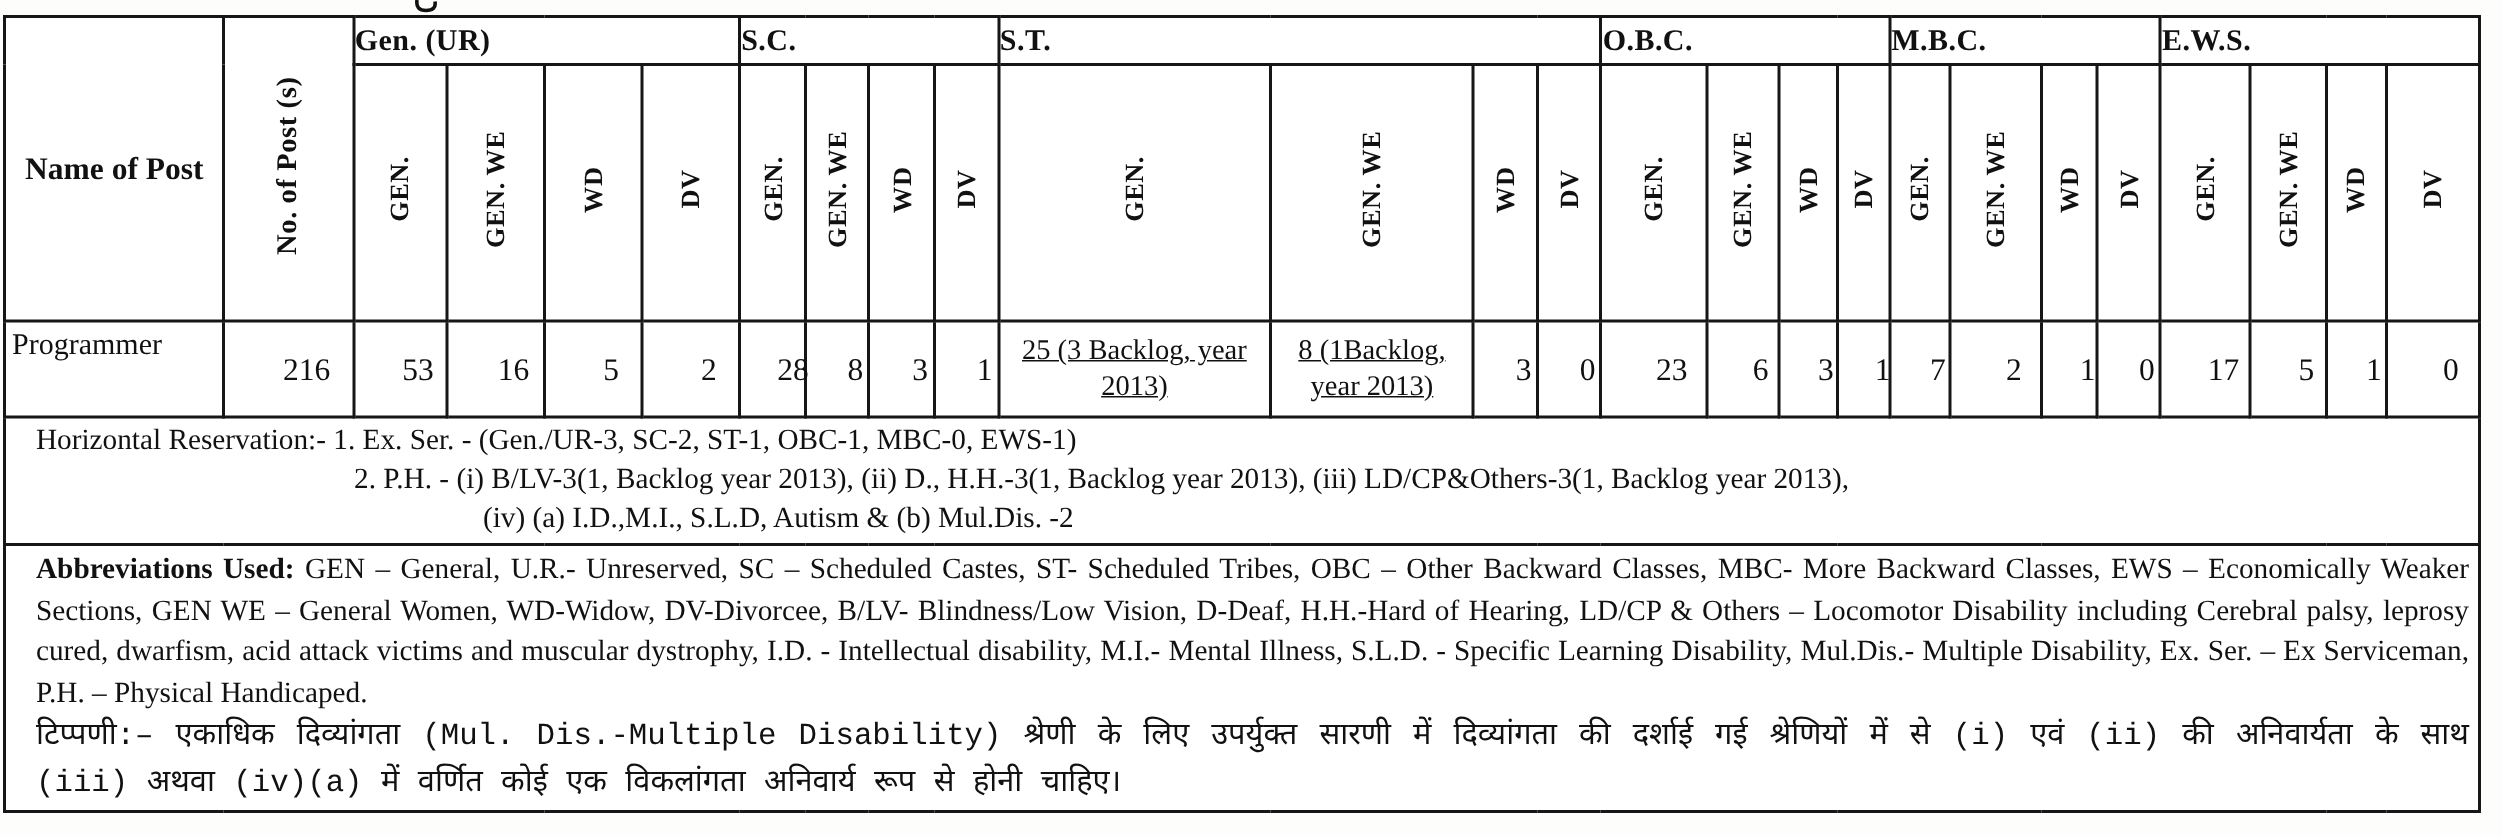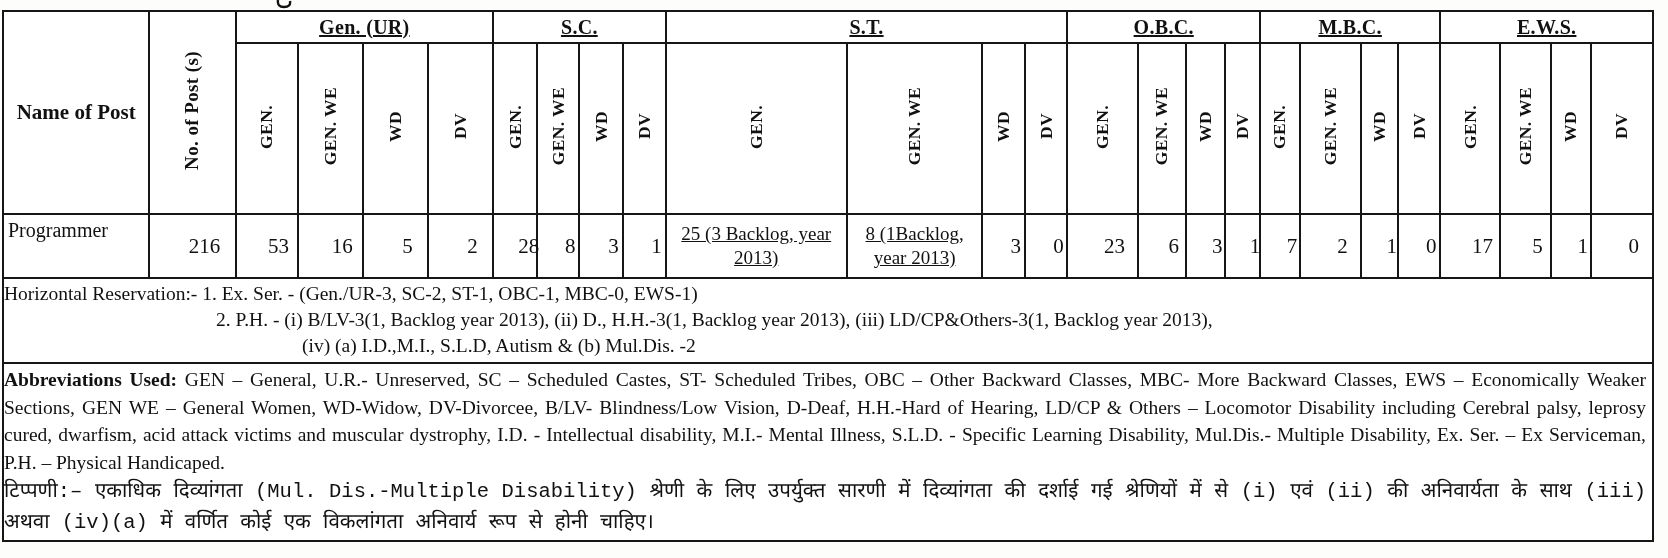--- a/index.html
+++ b/index.html
@@ -23,25 +23,25 @@
   tr.r4 { height:85px; }
   th.nop { font-size:21px; font-weight:bold; text-align:center; vertical-align:middle; line-height:1.35; }
   th.vhead { text-align:center; vertical-align:middle; }
   .rot {
     display:inline-block;
     writing-mode:vertical-rl; transform:rotate(180deg);
     font-weight:bold; font-size:17.5px; letter-spacing:.4px;
     white-space:nowrap;
   }
   .rot.big { font-size:19px; }
-  th.grp { font-size:20px; font-weight:bold; text-align:center; vertical-align:middle; letter-spacing:.3px;text-decoration:underline; }
+  th.grp { font-size:20px; font-weight:bold; text-align:left; vertical-align:middle; letter-spacing:.3px; }
   td.pname { font-size:20px; text-align:left; vertical-align:top; padding:4px 16px 0 4px; }
   td.num { font-size:21px; text-align:center; vertical-align:middle;padding-left:24px; }
   td.numw { font-size:19px; text-align:center; vertical-align:middle; line-height:1.25; padding:0 2px;text-decoration:underline; }
-  td.block { vertical-align:top; padding:2px 6px 2px 0; }
+  td.block { vertical-align:top; padding:2px 6px 2px 20px; }
   .hr-line { font-size:19.5px; line-height:26px; white-space:nowrap; }
   .hr-line.ind1 { padding-left:212px; }
   .hr-line.ind2 { padding-left:298px; }
   .ab-par { font-size:19.5px; line-height:27.5px; text-align:justify; }
   .ab-par .blead { font-weight:bold; }
   .hi-par { font-size:20.5px; line-height:31px; text-align:justify;
     font-family:Liberation Mono, monospace; }
 </style>
 </head>
 <body>

